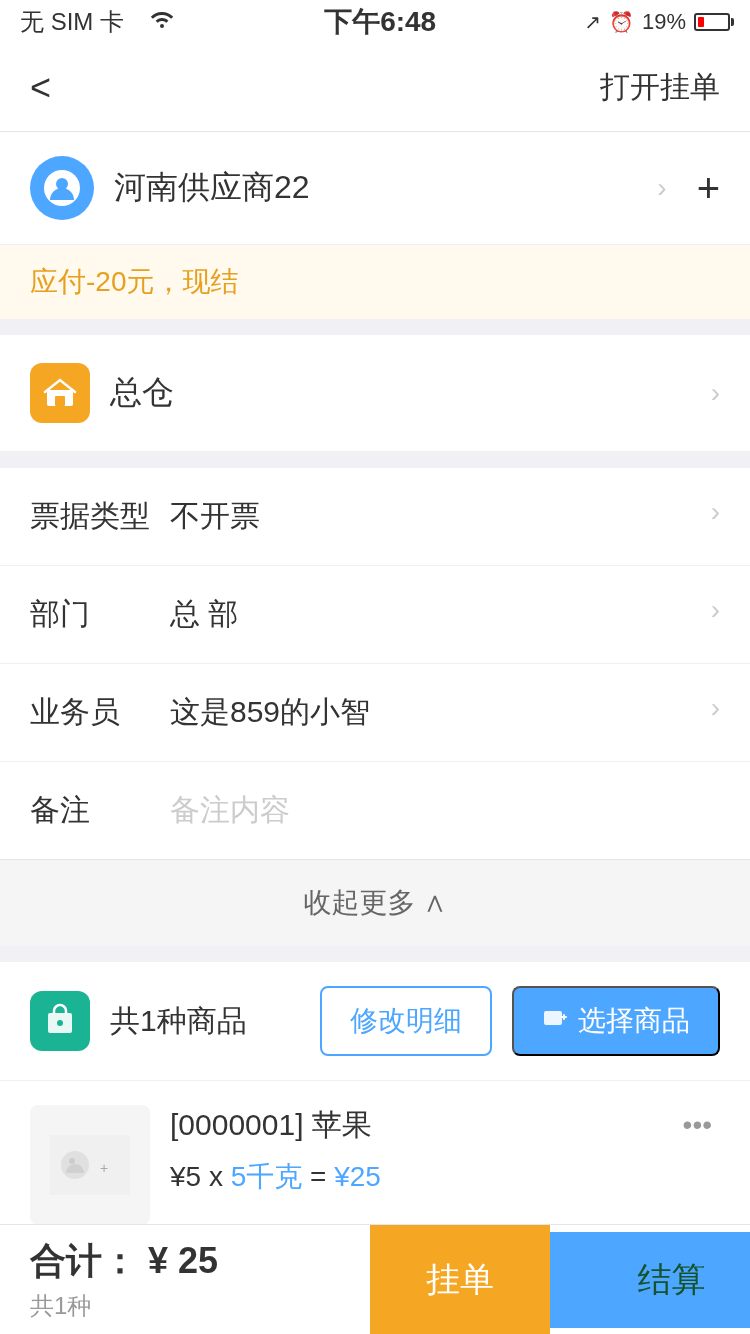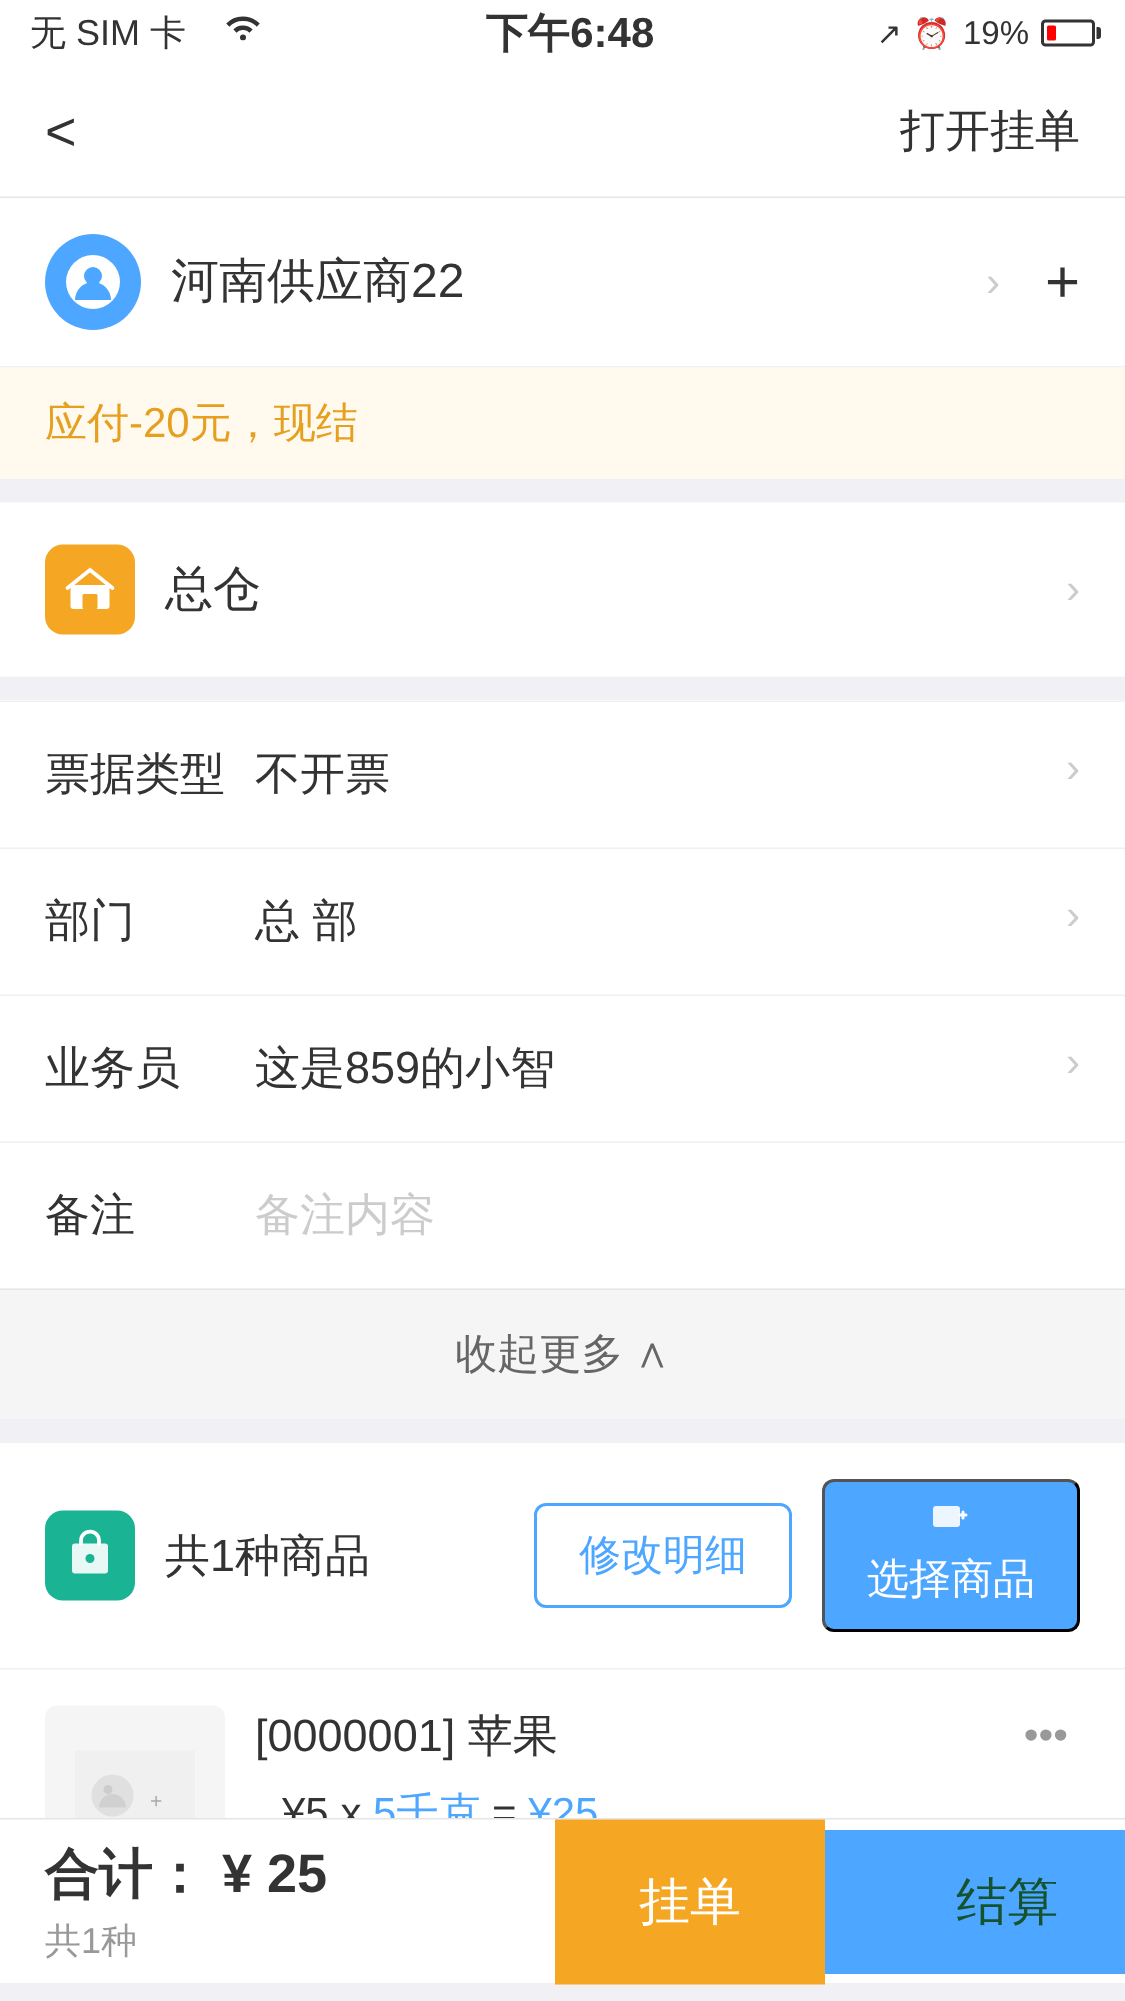--- a/index.html
+++ b/index.html
@@ -228,21 +228,20 @@
     .btn-filled {
       background: #4da6ff;
       color: #fff;
       padding: 14px 28px;
       border-radius: 8px;
       font-size: 28px;
       cursor: pointer;
       display: flex;
       align-items: center;
       gap: 8px;
-      flex-direction: column;
     }
 
     
     .product-item {
       background: #fff;
       display: flex;
       align-items: flex-start;
       padding: 24px 30px;
       gap: 20px;
       border-top: 1px solid #f0f0f0;
@@ -259,36 +258,35 @@
       flex: 1;
     }
     .product-name {
       font-size: 30px;
       color: #333;
       margin-bottom: 12px;
     }
     .product-price {
       font-size: 28px;
       color: #333;
-      margin-left: 18px;
     }
     .product-price .highlight {
       color: #4da6ff;
     }
     .product-more {
       color: #999;
       font-size: 28px;
       cursor: pointer;
       padding: 4px 8px;
     }
 
     
     .bottom-bar {
       position: fixed;
-      bottom: 12px;
+      bottom: 0;
       width: 750px;
       height: 110px;
       display: flex;
       align-items: center;
       background: #fff;
       border-top: 1px solid #e5e5e5;
     }
     .total-section {
       flex: 1;
       padding: 0 30px;

